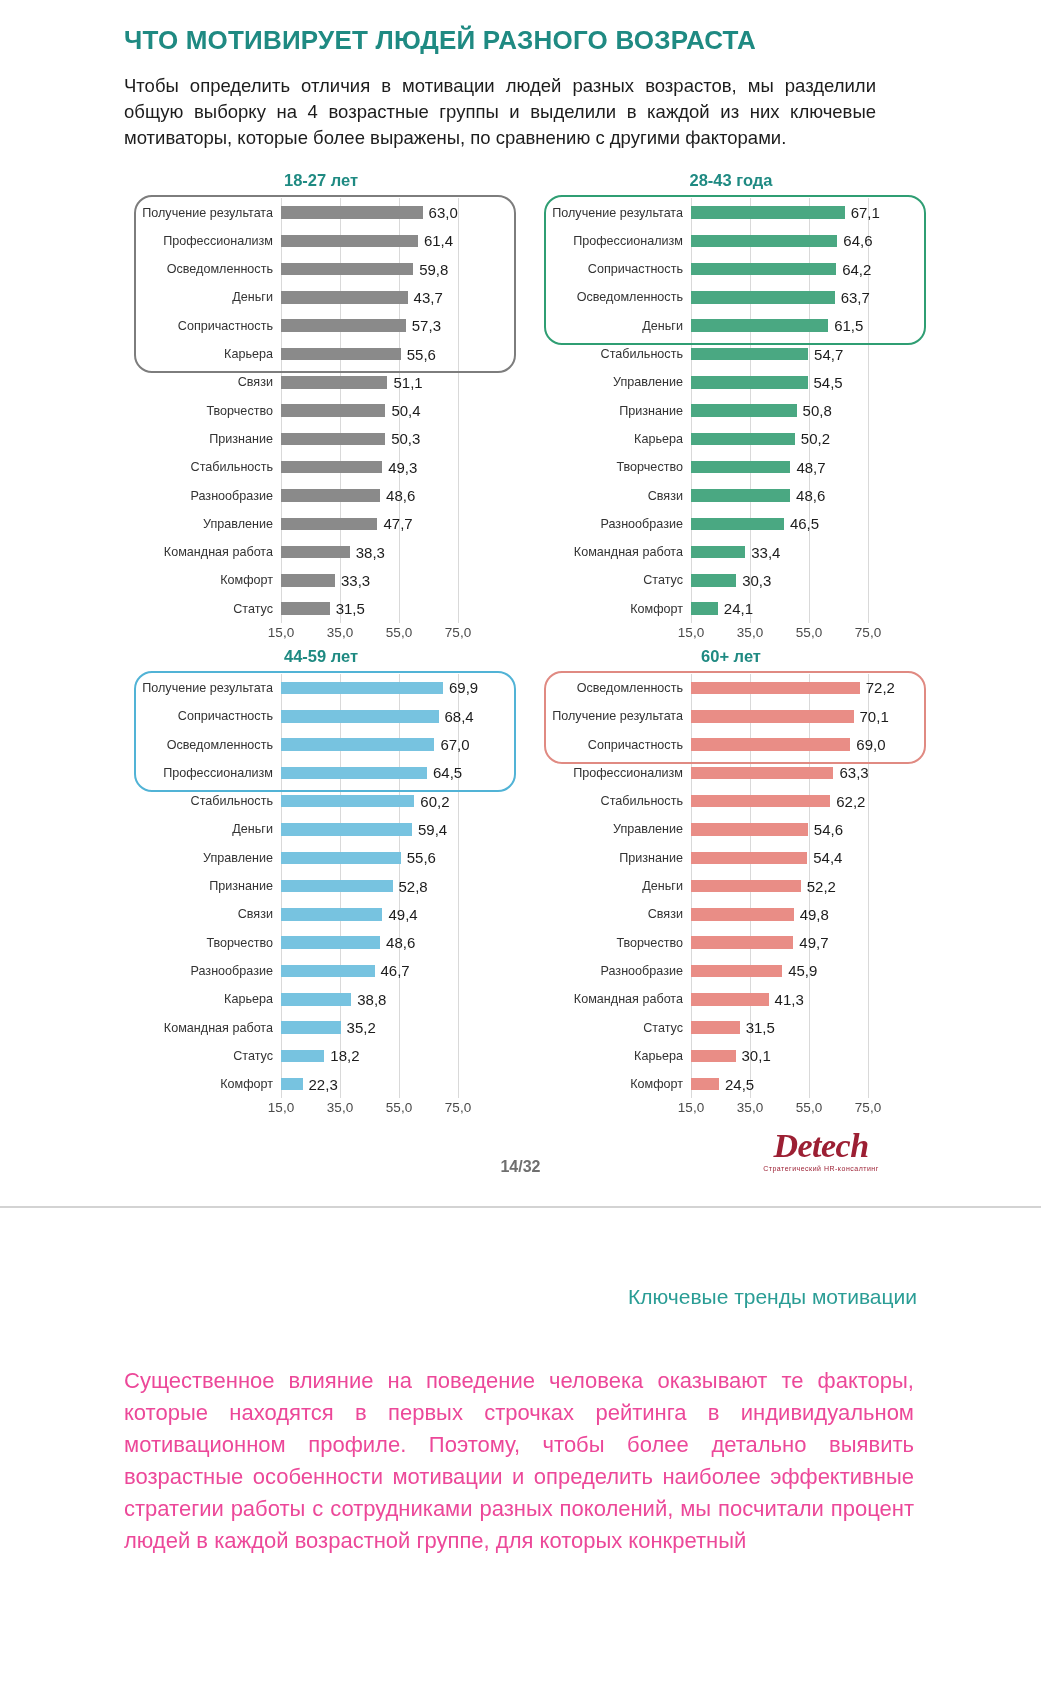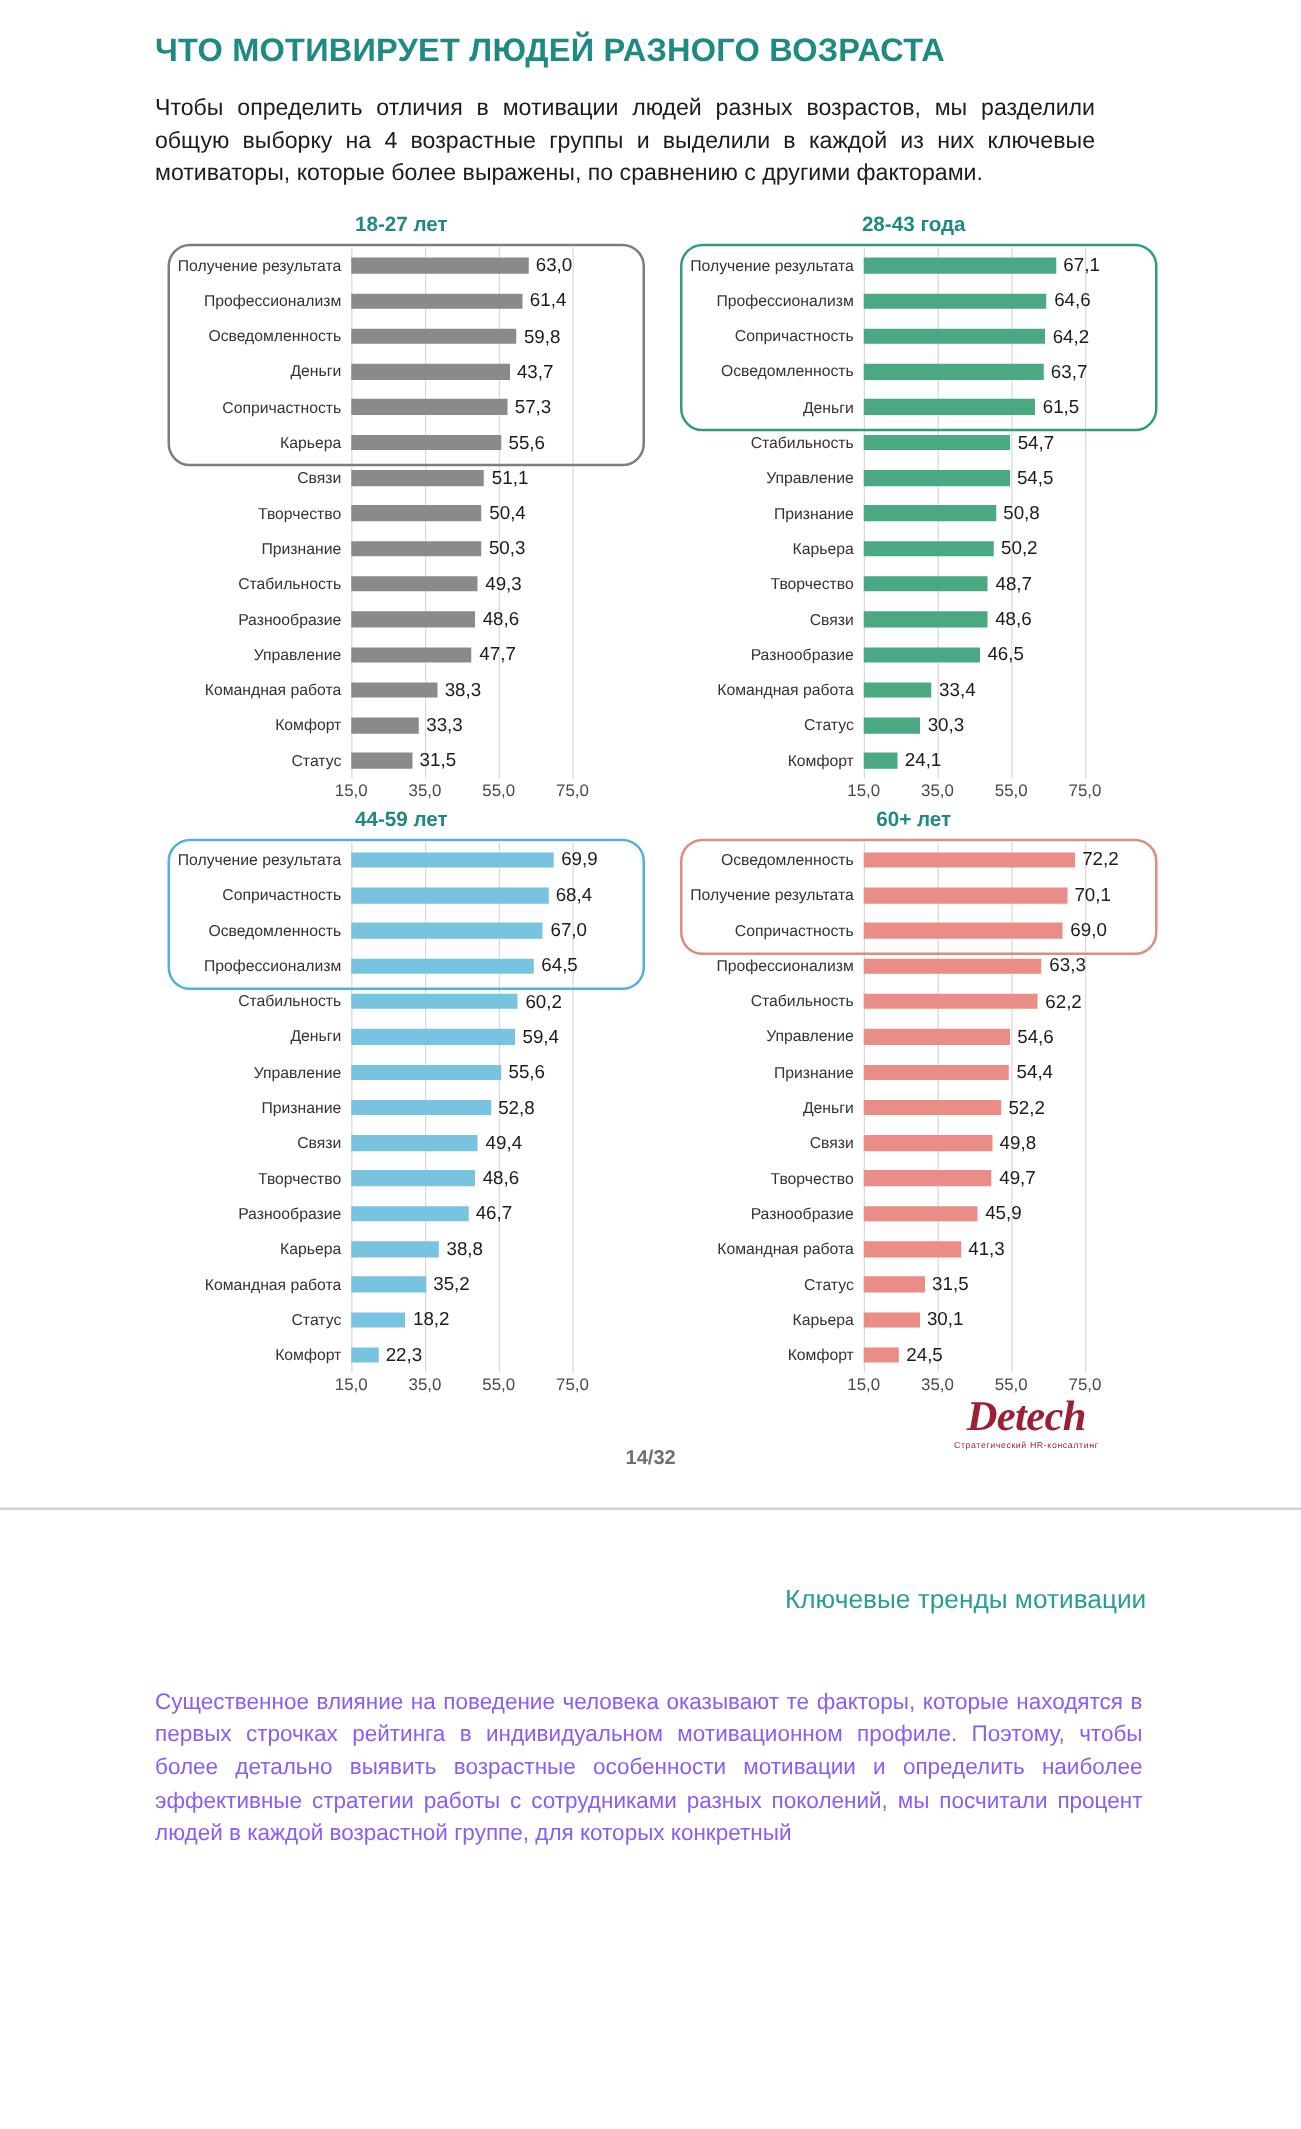--- a/index.html
+++ b/index.html
@@ -144,21 +144,21 @@
   .pagenum {
     text-align: center;
     font-size: 16px;
     font-weight: bold;
     color: #6f6f6f;
     margin-top: 36px;
   }
   .logo {
     position: absolute;
     right: 140px;
-    bottom: 16px;
+    bottom: 4px;
     width: 160px;
     text-align: center;
   }
   .logo-word {
     font-family: "Liberation Serif", "DejaVu Serif", serif;
     font-size: 34px;
     font-style: italic;
     font-weight: bold;
     color: #9c1f33;
     letter-spacing: -0.5px;
@@ -178,28 +178,29 @@
   
   .next-page {
     background: #ffffff;
     padding-top: 60px;
   }
   .section-head {
     text-align: right;
     font-size: 21px;
     color: #2a9d95;
     margin-right: 124px;
+    margin-top: 17px;
   }
   .body-text {
     margin: 56px 124px 0 124px;
     width: 790px;
-    font-size: 18px;
+    font-size: 22px;
     line-height: 1.45;
     text-align: justify;
-    color: #8b5cf6;
+    color: #ec4899;
   }
 </style>
 </head>
 <body>
 
 <div class="page">
 
   <h1 class="title">ЧТО МОТИВИРУЕТ ЛЮДЕЙ РАЗНОГО ВОЗРАСТА</h1>
 
   <p class="intro">Чтобы определить отличия в мотивации людей разных возрастов, мы разделили общую выборку на 4 возрастные группы и выделили в каждой из них ключевые мотиваторы, которые более выражены, по сравнению с другими факторами.</p>

